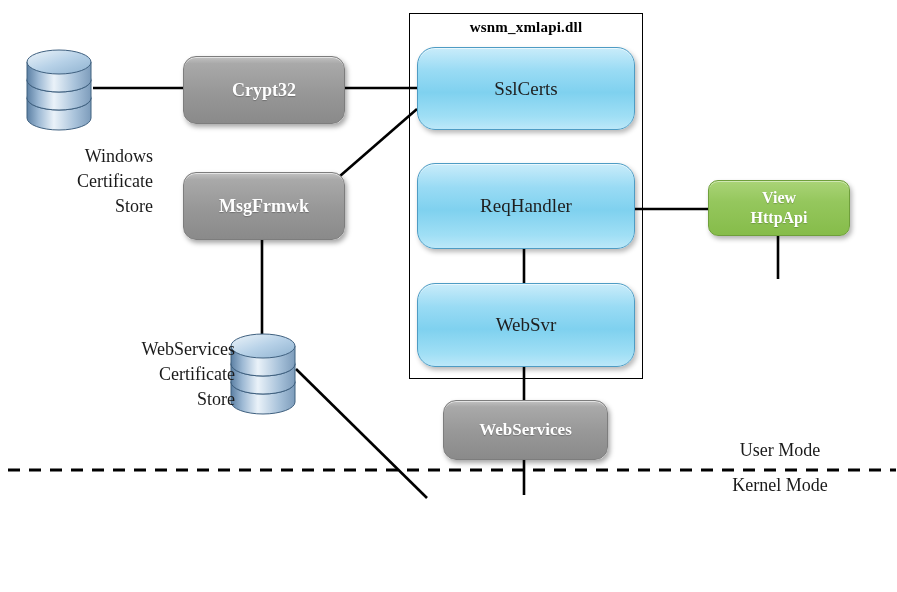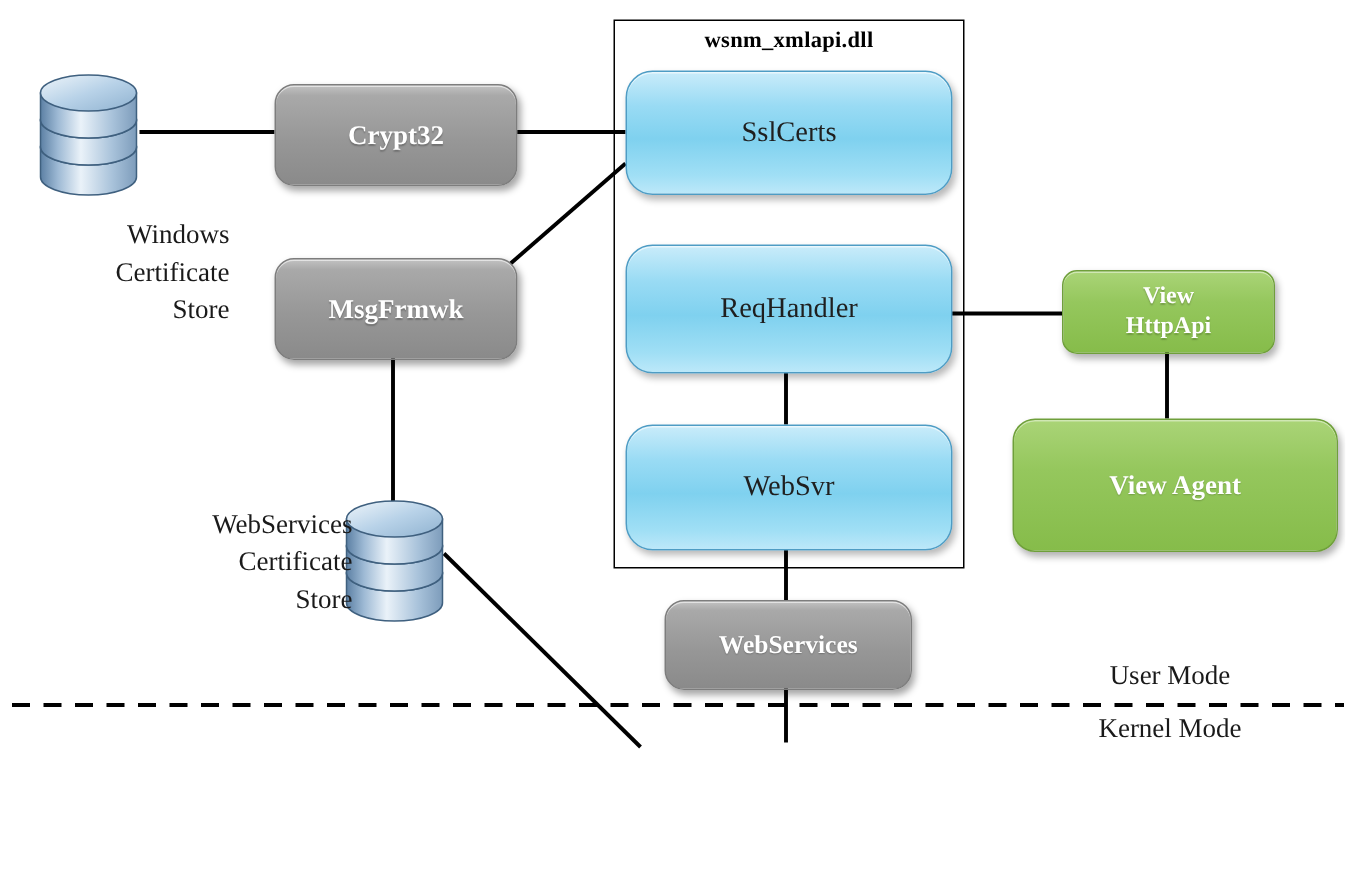--- a/index.html
+++ b/index.html
@@ -147,23 +147,20 @@
     <span class="node-label">SslCerts</span>
   </div>
   <div class="node blue" id="node-websvr">
     <span class="node-label">WebSvr</span>
   </div>
 
   <div class="node green" id="node-view-msgfrmwk">
     <span class="node-label">View</span>
     <span class="node-label">HttpApi</span>
   </div>
-  <div class="node green" id="node-view-agent">
-    <span class="node-label">View Agent</span>
-  </div>
 
   <svg class="db-icon" id="windows-store-icon" viewBox="0 0 68 88">
     <path d="M2 52 v20 a32 12 0 0 0 64 0 v-20 z" fill="url(#cylBody)" stroke="#3f607f" stroke-width="1"></path>
     <ellipse cx="34" cy="52" rx="32" ry="12" fill="url(#cylTop)" stroke="#3f607f" stroke-width="1"></ellipse>
     <path d="M2 34 v18 a32 12 0 0 0 64 0 v-18 z" fill="url(#cylBody)" stroke="#3f607f" stroke-width="1"></path>
     <ellipse cx="34" cy="34" rx="32" ry="12" fill="url(#cylTop)" stroke="#3f607f" stroke-width="1"></ellipse>
     <path d="M2 16 v18 a32 12 0 0 0 64 0 v-18 z" fill="url(#cylBody)" stroke="#3f607f" stroke-width="1"></path>
     <ellipse cx="34" cy="16" rx="32" ry="12" fill="url(#cylTop)" stroke="#3f607f" stroke-width="1"></ellipse>
   </svg>
 

